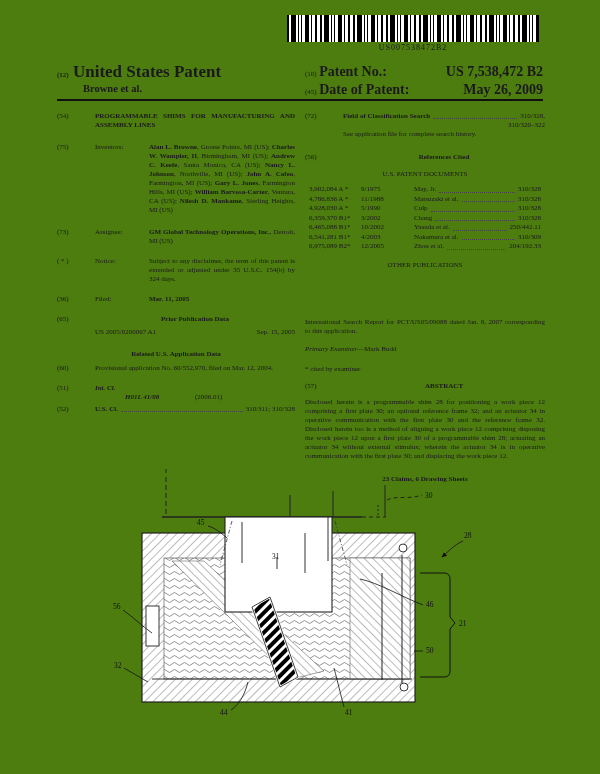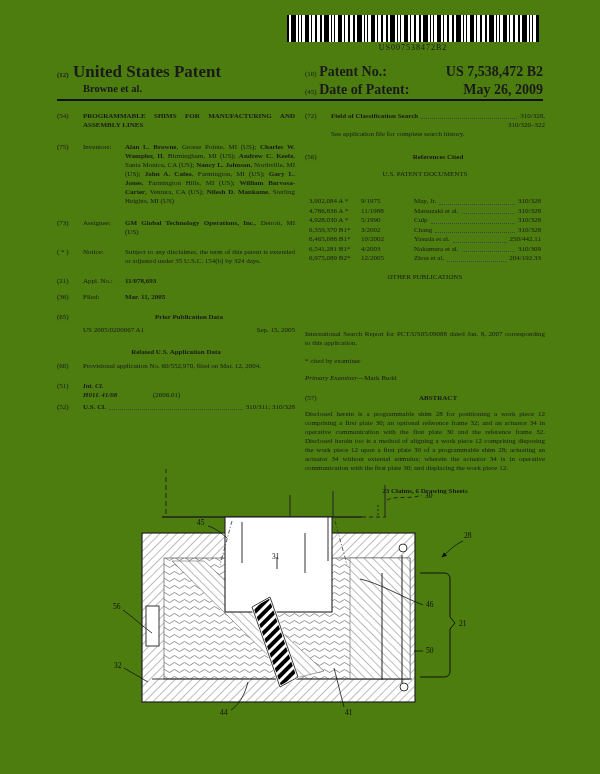--- a/index.html
+++ b/index.html
@@ -19,21 +19,21 @@
   #hdr-title{font-size:17px;font-weight:bold;}
   #hdr-author{font-size:10.5px;font-weight:bold;margin-left:26px;margin-top:1px;}
   #hdr-right{position:absolute;left:305px;top:64px;width:238px;font-size:10px;}
   .hdr-row{display:flex;justify-content:space-between;line-height:15px;}
   .hdr-row b{font-size:14px;}
   #rule{position:absolute;left:57px;top:99px;width:486px;height:0;border-top:2.5px solid #111;}
   
   .col{position:absolute;top:112px;font-size:7px;line-height:9px;}
   #col-left{left:57px;width:238px;}
   #col-right{left:305px;width:240px;}
-  .item{display:flex;margin-bottom:11px;}
+  .item{display:flex;margin-bottom:11px;gap:12px;}
   .tag{width:26px;flex:none;}
   .lbl{width:42px;flex:none;}
   .body{flex:1;text-align:justify;}
   .center{text-align:center;}
   .bold{font-weight:bold;}
   .ital{font-style:italic;}
   .leader{flex:1;border-bottom:1px dotted #444;margin:0 3px 2px 3px;min-width:8px;}
   .refrow{display:flex;line-height:9.5px;}
   .refrow .num{width:52px;flex:none;}
   .refrow .date{width:53px;flex:none;}
@@ -79,25 +79,20 @@
     <div class="item">
       <span class="tag">(73)</span>
       <span class="lbl">Assignee:</span>
       <div class="body"><b>GM Global Technology Operations, Inc.</b><span>, Detroit, MI (US)</span></div>
     </div>
     <div class="item">
       <span class="tag">( * )</span>
       <span class="lbl">Notice:</span>
       <div class="body">Subject to any disclaimer, the term of this patent is extended or adjusted under 35 U.S.C. 154(b) by 324 days.</div>
     </div>
-    <div class="item" style="margin-bottom:7px;">
-      <span class="tag">(21)</span>
-      <span class="lbl">Appl. No.:</span>
-      <div class="body bold">11/078,693</div>
-    </div>
     <div class="item">
       <span class="tag">(36)</span>
       <span class="lbl">Filed:</span>
       <div class="body bold">Mar. 11, 2005</div>
     </div>
     <div class="item" style="margin-bottom:4px;">
       <span class="tag">(65)</span>
       <div class="body center bold">Prior Publication Data</div>
     </div>
     <div class="item" style="margin-bottom:13px;justify-content:flex-end;">
@@ -110,21 +105,21 @@
     <div class="center bold" style="margin-bottom:5px;">Related U.S. Application Data</div>
     <div class="item">
       <span class="tag">(60)</span>
       <div class="body">Provisional application No. 60/552,970, filed on Mar. 12, 2004.</div>
     </div>
     <div class="item" style="margin-bottom:0;">
       <span class="tag">(51)</span>
       <div class="body">
         <div class="bold ital">Int. Cl.</div>
         <div class="kv">
-            <span class="bold ital" style="width:70px;">H01L 41/08</span>
+            <span class="bold ital" style="width:70px;margin-left:30px;">H01L 41/08</span>
             <span>(2006.01)</span>
           </div>
       </div>
     </div>
     <div class="item" style="margin-top:3px;">
       <span class="tag">(52)</span>
       <div class="body kv">
         <span class="bold">U.S. Cl.</span>
           <span class="leader"></span>
           <span>310/311; 310/328</span>
@@ -142,21 +137,21 @@
             <span>310/328,</span>
           </div>
         <div style="text-align:right;">310/320–322</div>
         <div>See application file for complete search history.</div>
       </div>
     </div>
     <div class="item" style="margin-bottom:8px;">
       <span class="tag">(56)</span>
       <div class="body center bold">References Cited</div>
     </div>
-    <div class="center" style="margin-bottom:18px;">U.S. PATENT DOCUMENTS</div>
+    <div class="center" style="margin-bottom:6px;">U.S. PATENT DOCUMENTS</div>
     <div style="margin:0 4px 9px 4px;">
       <div class="refrow">
           <span class="num">3,902,084 A *</span>
           <span class="date">9/1975</span>
           <span>May, Jr.</span>
           <span class="leader"></span>
           <span class="cls">310/328</span>
         </div>
       <div class="refrow">
           <span class="num">4,786,836 A *</span>
@@ -196,22 +191,22 @@
       <div class="refrow">
           <span class="num">6,975,089 B2*</span>
           <span class="date">12/2005</span>
           <span>Zhou et al.</span>
           <span class="leader"></span>
           <span class="cls">204/192.33</span>
         </div>
     </div>
     <div class="center" style="margin-bottom:6px;">OTHER PUBLICATIONS</div>
     <div style="text-align:justify;margin-bottom:9px;margin-top:48px;">International Search Report for PCT/US05/09088 dated Jan. 8, 2007 corresponding to this application.</div>
+    <div style="margin-bottom:11px;"><span class="ital">Primary Examiner</span><span>—Mark Budd</span></div>
     <div style="margin-bottom:8px;">* cited by examiner</div>
-    <div style="margin-bottom:11px;"><span class="ital">Primary Examiner</span><span>—Mark Budd</span></div>
     <div class="item" style="margin-bottom:7px;">
       <span class="tag">(57)</span>
       <div class="body center bold">ABSTRACT</div>
     </div>
     <div style="text-align:justify;margin-bottom:14px;">Disclosed herein is a programmable shim 28 for positioning a work piece 12 comprising a first plate 30; an optional reference frame 32; and an actuator 34 in operative communication with the first plate 30 and the reference frame 32. Disclosed herein too is a method of aligning a work piece 12 comprising disposing the work piece 12 upon a first plate 30 of a programmable shim 28; actuating an actuator 34 without external stimulus; wherein the actuator 34 is in operative communication with the first plate 30; and displacing the work piece 12.</div>
     <div class="center bold">23 Claims, 6 Drawing Sheets</div>
   </div>
 
   <svg id="figure" width="400" height="280" viewBox="0 0 400 280">
     <defs>

